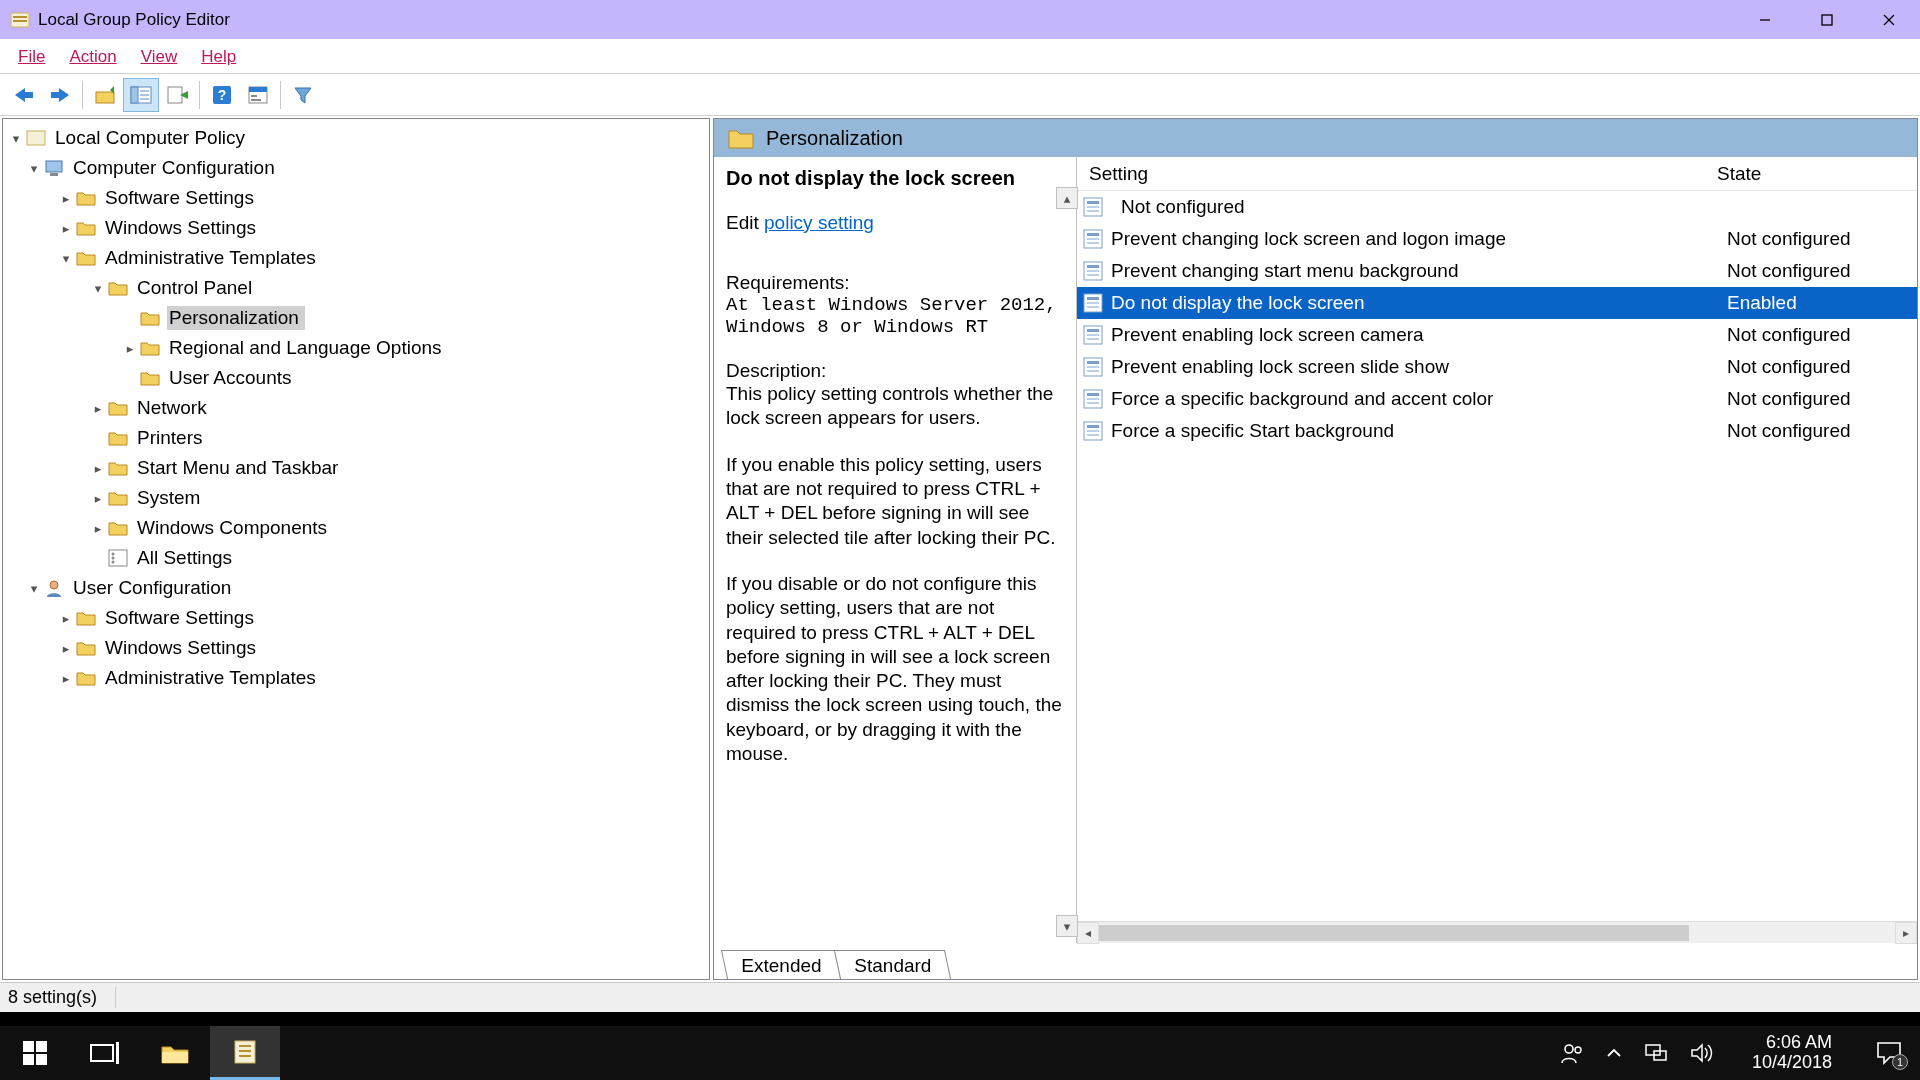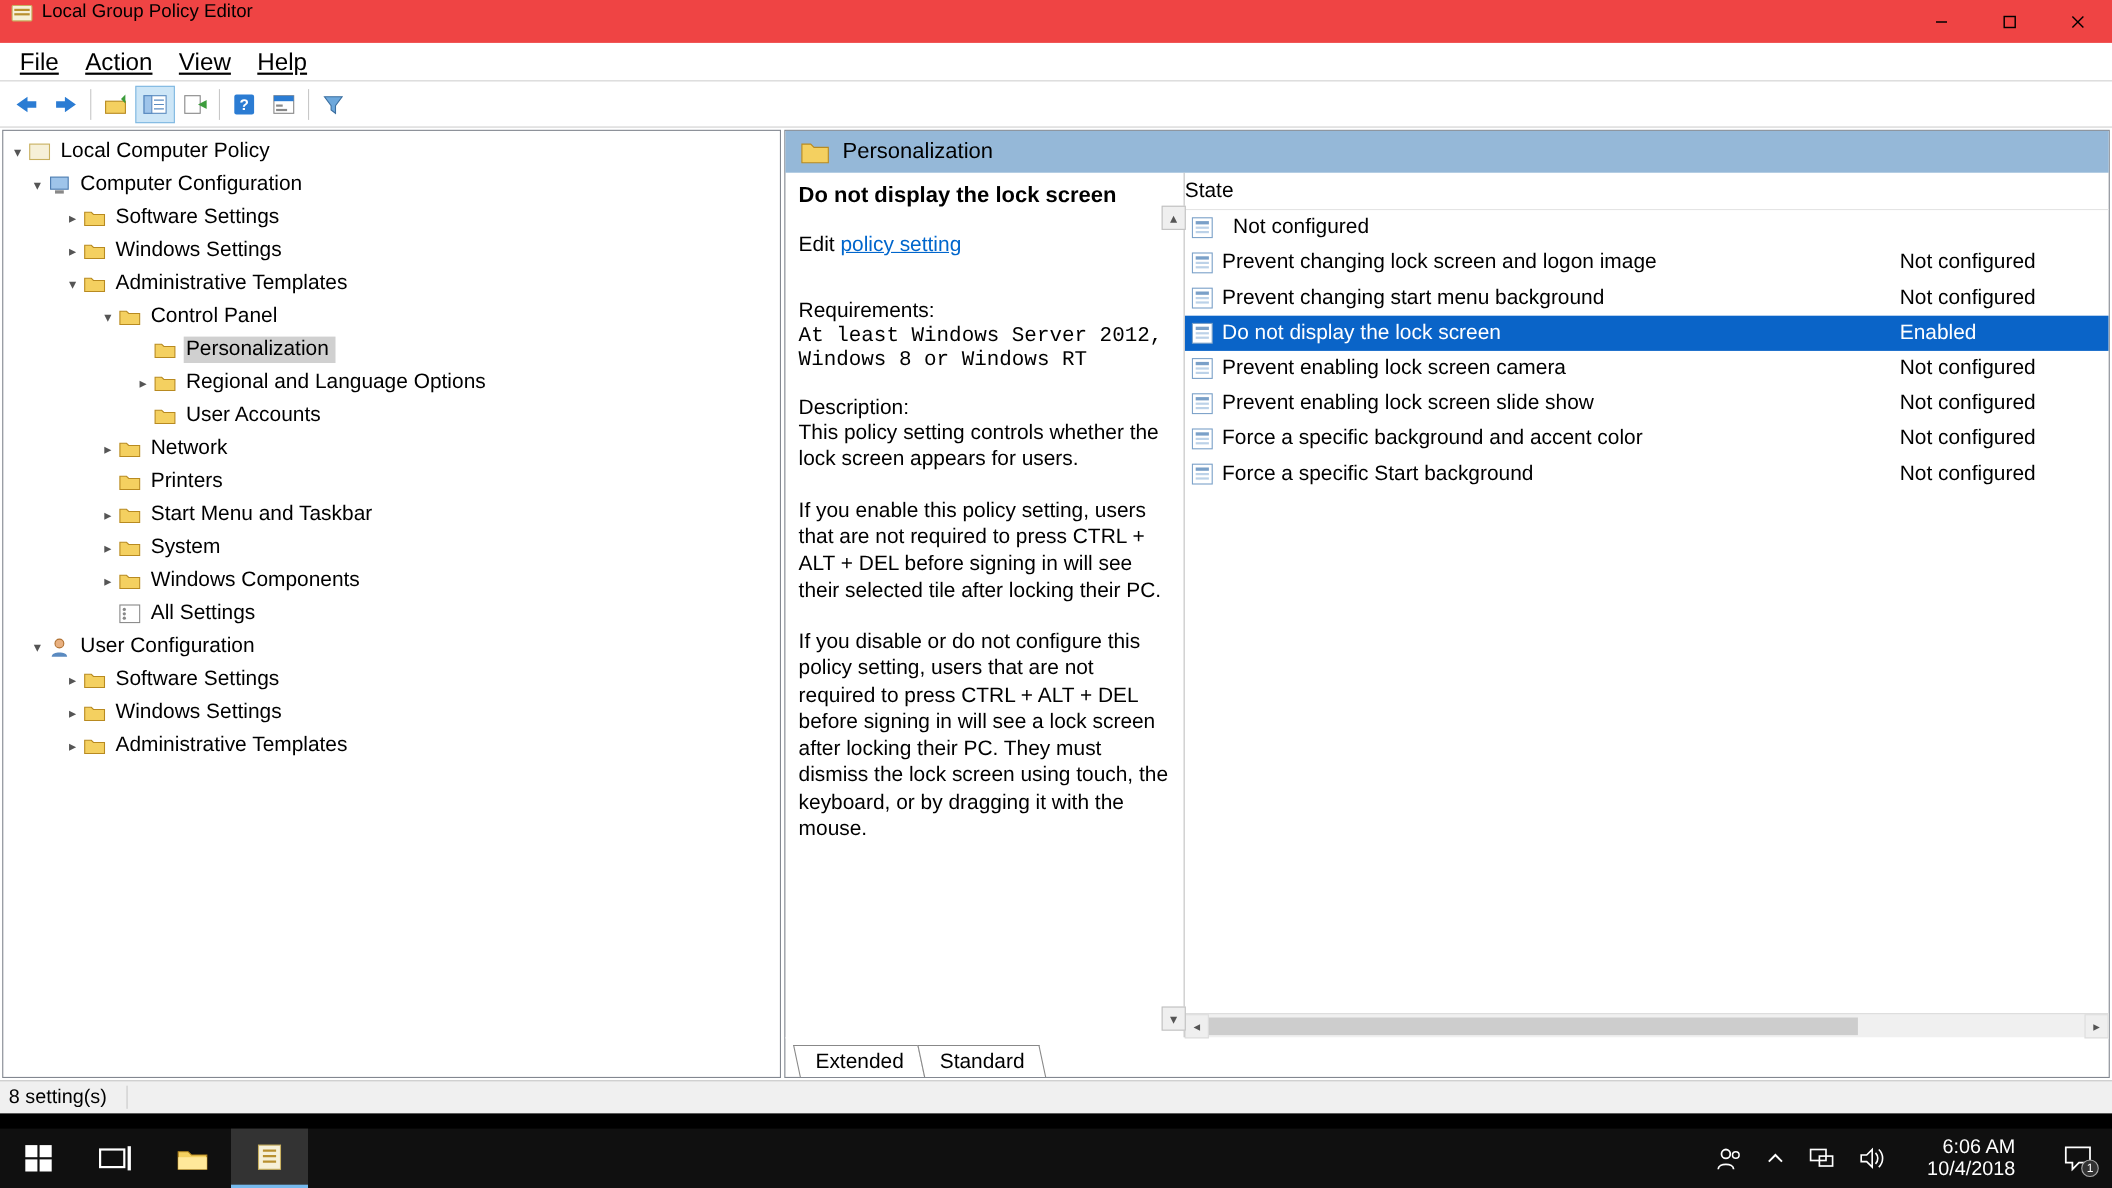--- a/index.html
+++ b/index.html
@@ -1,29 +1,29 @@
 <!DOCTYPE html>
 <html><head>
 <meta charset="utf-8">
 <style>
 * { box-sizing: border-box; margin: 0; padding: 0; font-family: "Segoe UI", Tahoma, sans-serif; }
 html, body { width: 1920px; height: 1080px; overflow: hidden; background: #000; }
 
 .window { width: 1920px; height: 1012px; background: #fff; display: flex; flex-direction: column; }
 
 
-.titlebar { height: 40px; display: flex; background: #ef4444; border-bottom: 1px solid #fff; }
+.titlebar { height: 40px; display: flex; align-items: center; background: #c4b5fd; border-bottom: 1px solid #fff; }
 .titlebar .app-icon { width: 24px; height: 24px; margin: 0 6px 0 8px; display: flex; align-items: center; justify-content: center; }
 .titlebar .title { font-size: 17px; color: #000; }
 .titlebar .win-controls { margin-left: auto; display: flex; }
 .titlebar .win-btn { width: 62px; height: 40px; display: flex; align-items: center; justify-content: center; font-size: 14px; color: #222; }
 
 
 .menubar { height: 34px; display: flex; align-items: center; padding: 0 6px; border-bottom: 1px solid #d0d0d0; }
-.menubar .menu-item { padding: 4px 12px; font-size: 22px; color: #000000; }
+.menubar .menu-item { padding: 4px 12px; font-size: 17px; color: #be185d; }
 .menubar .menu-item .ul { text-decoration: underline; }
 
 
 .toolbar { height: 42px; display: flex; align-items: center; padding: 0 6px; border-bottom: 1px solid #d0d0d0; gap: 0; }
 .toolbar .tb-btn { width: 36px; height: 34px; display: flex; align-items: center; justify-content: center; border: 1px solid transparent; }
 .toolbar .tb-btn.active { background: #cde6f7; border: 1px solid #7fb7e0; }
 .toolbar .sep { width: 1px; height: 28px; background: #c8c8c8; margin: 0 4px; }
 
 
 .main { flex: 1; display: flex; min-height: 0; }
@@ -397,20 +397,21 @@
               <div style="margin-bottom: 22px;">This policy setting controls whether the lock screen appears for users.</div>
               <div style="margin-bottom: 22px;">If you enable this policy setting, users that are not required to press CTRL + ALT + DEL before signing in will see their selected tile after locking their PC.</div>
               <div style="margin-bottom: 22px;">If you disable or do not configure this policy setting, users that are not required to press CTRL + ALT + DEL before signing in will see a lock screen after locking their PC. They must dismiss the lock screen using touch, the keyboard, or by dragging it with the mouse.</div>
             </div>
           <div class="scroll-up">▴</div>
           <div class="scroll-down">▾</div>
         </div>
 
         <div class="settings-pane">
           <div class="settings-header">
+            <div class="col-setting">Setting</div>
             <div class="col-state">State</div>
           </div>
           <div class="settings-list" id="settings-list">
               <div class="setting-row">
                 <span class="row-icon">
                   <svg width="20" height="20">
                     <rect x="1" y="1" width="18" height="18" fill="#fff" stroke="#7aa0c8"></rect>
                     <rect x="4" y="4" width="12" height="3" fill="#7aa0c8"></rect>
                     <rect x="4" y="9" width="12" height="2" fill="#bcd2e8"></rect>
                     <rect x="4" y="13" width="12" height="2" fill="#bcd2e8"></rect>

